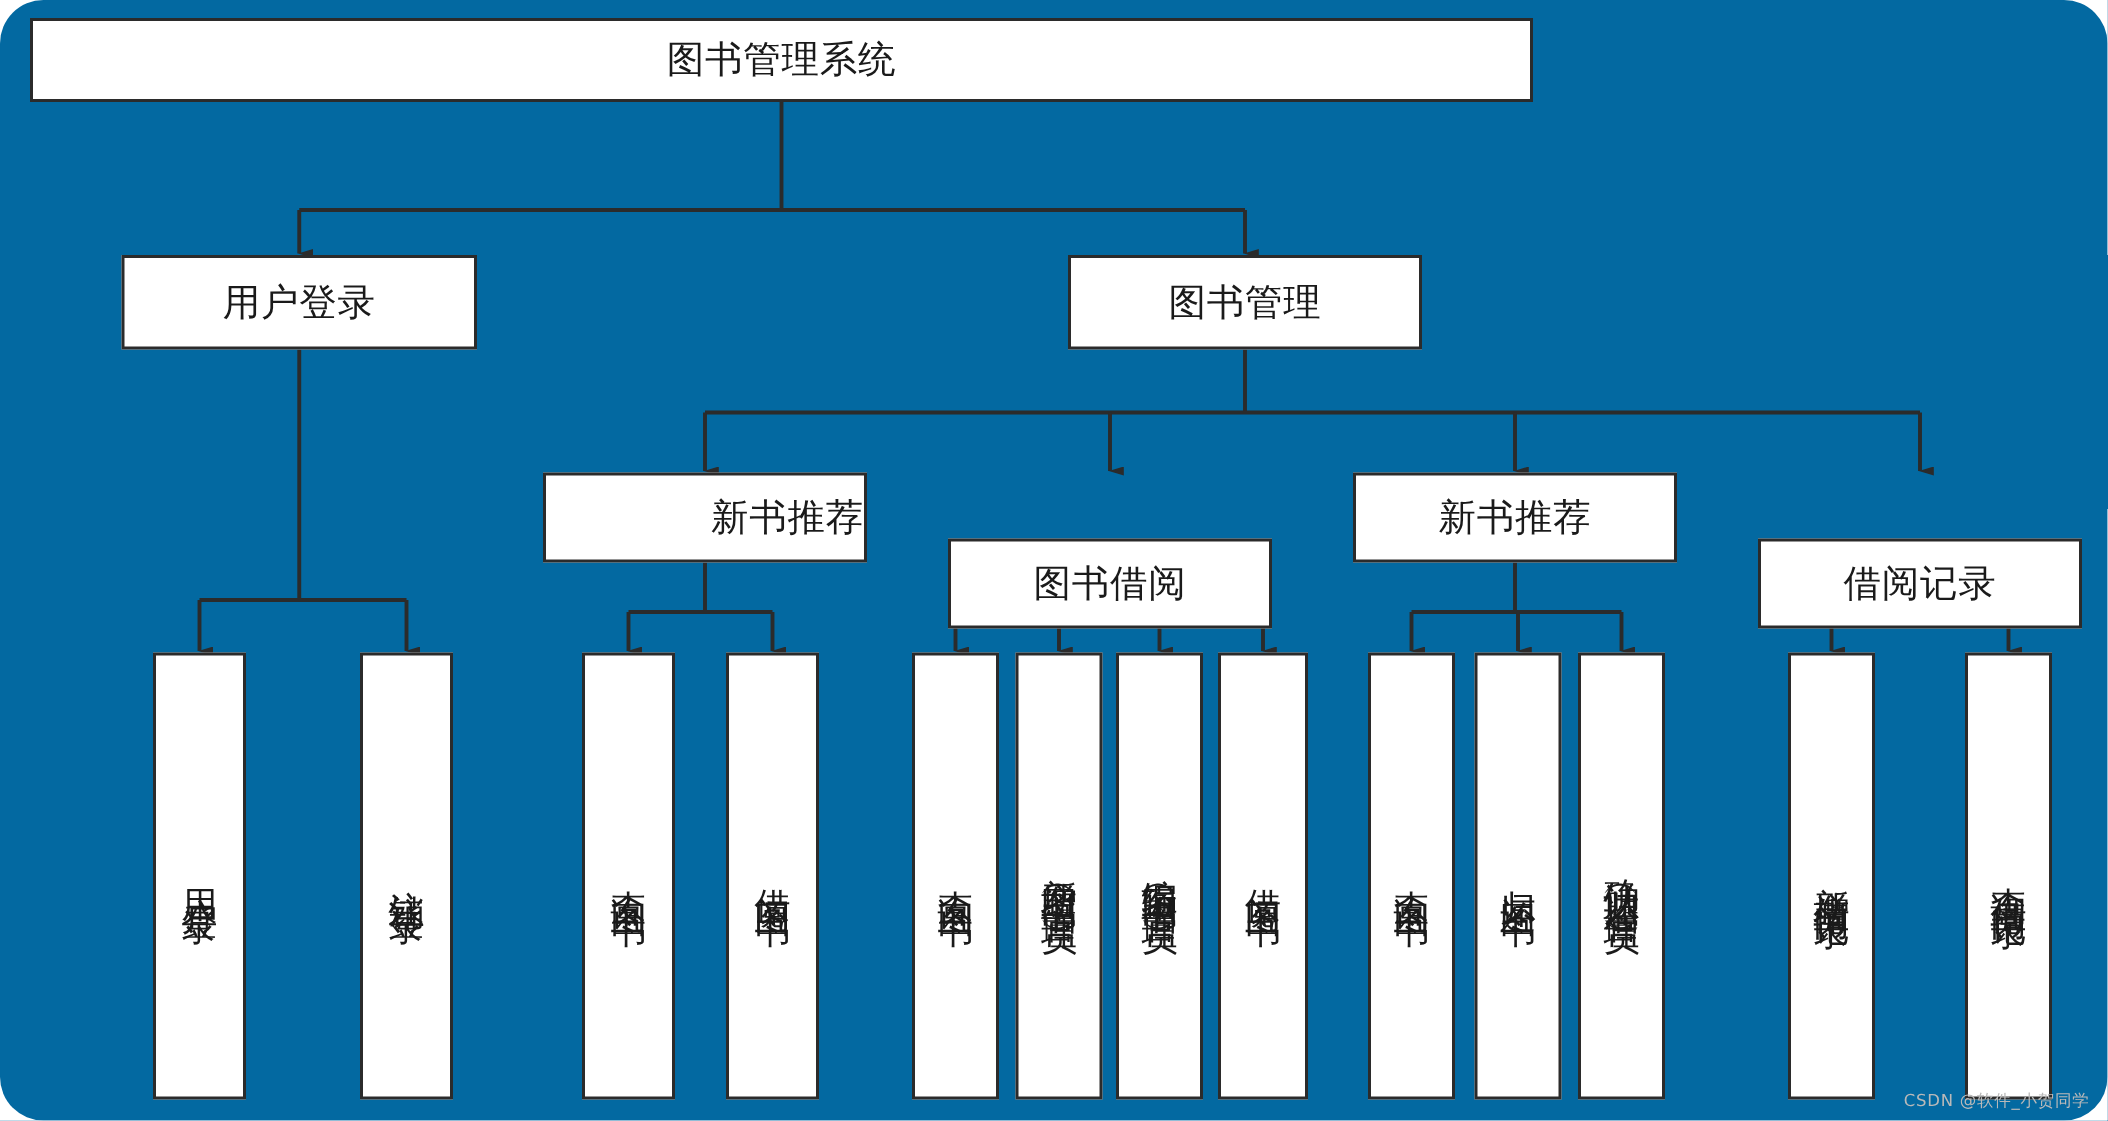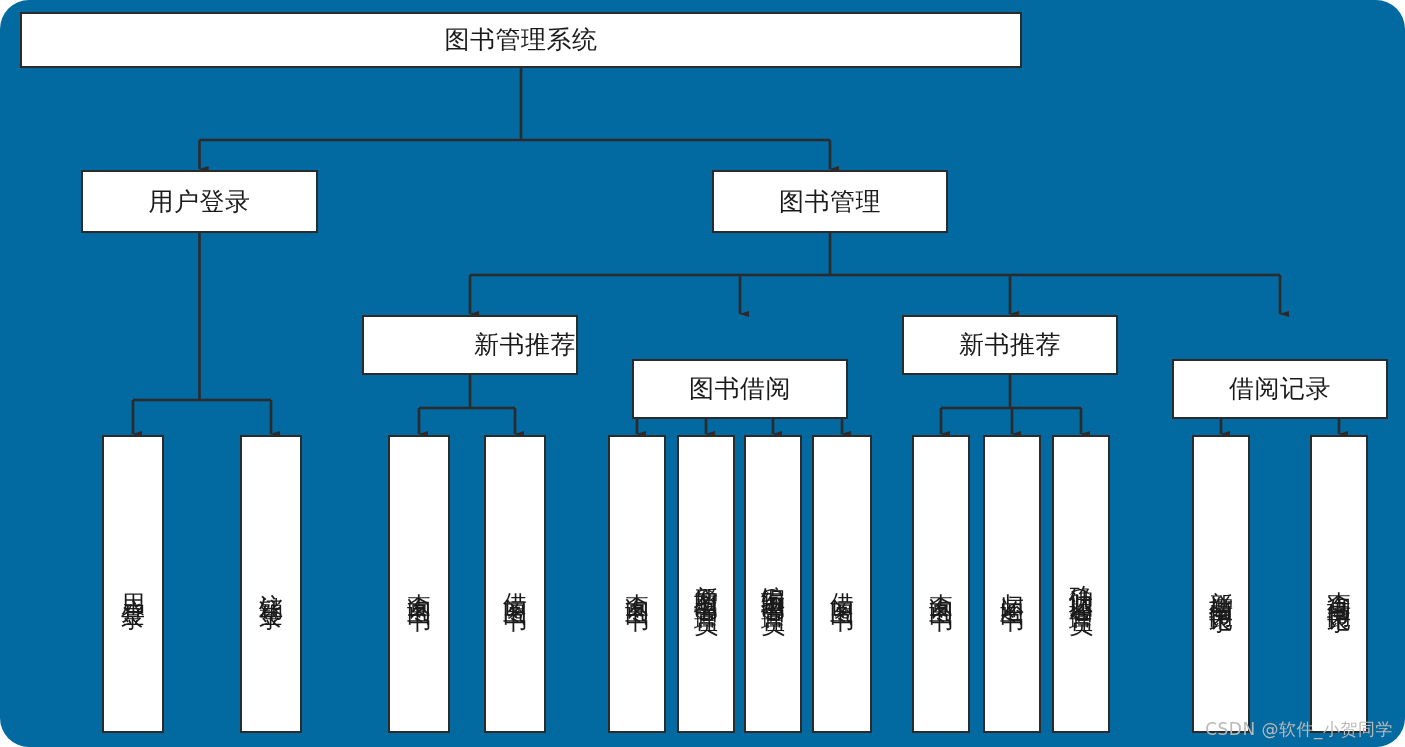--- a/index.html
+++ b/index.html
@@ -66,21 +66,21 @@
     align-items: center;
     justify-content: center;
   }
   .node.vertical.tall .label {
     letter-spacing: 4px;
   }
   #watermark {
     position: absolute;
     right: 12px;
     bottom: 6px;
-    font-size: 17px;
+    font-size: 11px;
     color: #b9b9b9;
     font-family: "DejaVu Sans", "Liberation Sans", sans-serif;
     z-index: 5;
     white-space: nowrap;
     letter-spacing: 0.5px;
     margin-left: 36px;
   }
 </style>
 </head>
 <body>

